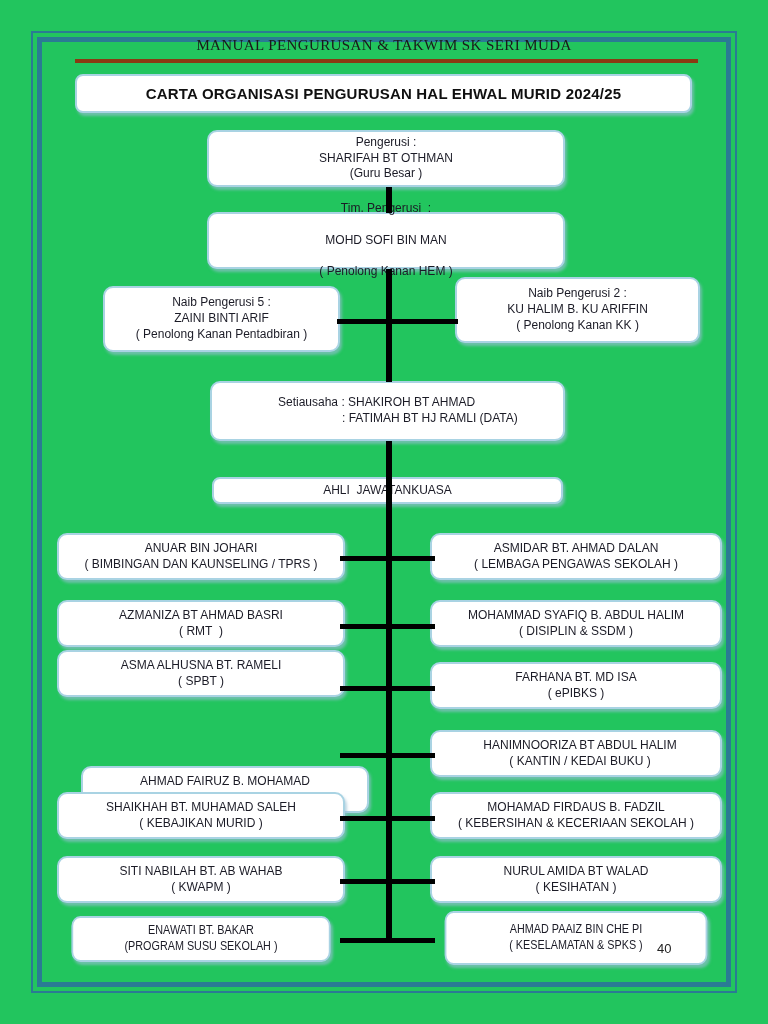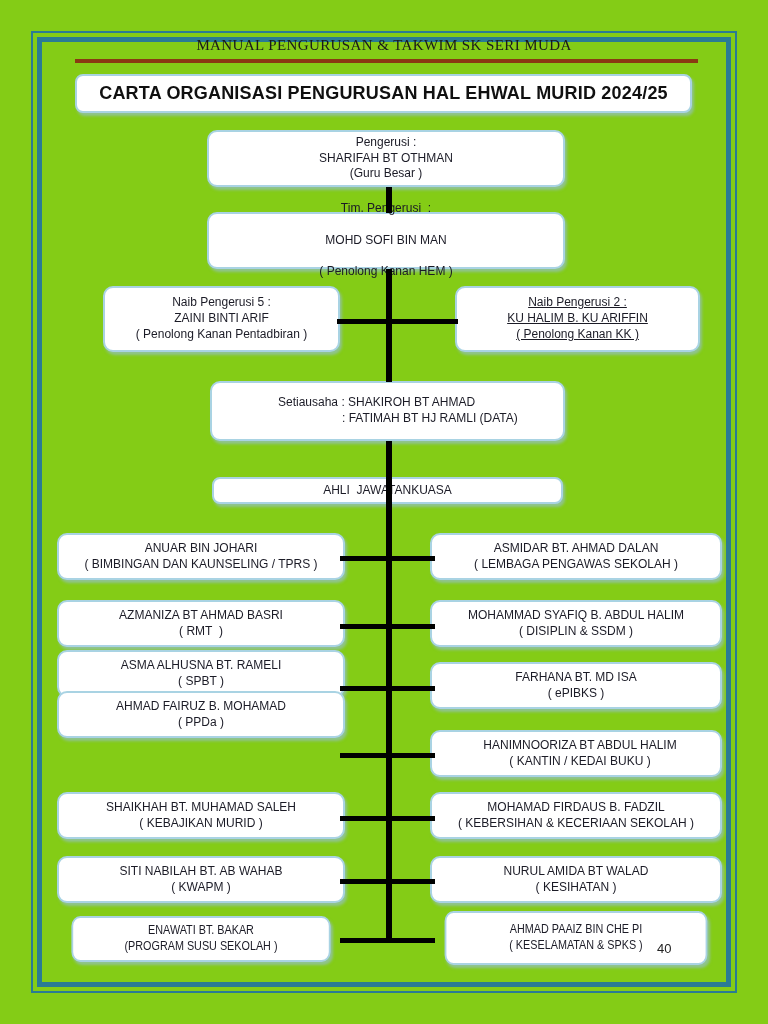--- a/index.html
+++ b/index.html
@@ -1,18 +1,18 @@
 <!DOCTYPE html>
 <html><head>
 <meta charset="utf-8">
 <style>
   * { margin:0; padding:0; box-sizing:border-box; }
   html,body { background:#ffffff; }
   .page {
-    position:relative; width:768px; height:1024px; background:#84cc16;
+    position:relative; width:768px; height:1024px; background:#22c55e;
     font-family:"Liberation Sans", sans-serif; overflow:hidden;
   }
   .frame-outer {
     position:absolute; left:31px; top:31px; right:31px; bottom:31px;
     border:2px solid #2a7b94;
   }
   .frame-inner {
     position:absolute; left:37px; top:37px; right:37px; bottom:37px;
     border:5px solid #2a7b94;
   }
@@ -28,27 +28,27 @@
   .box {
     position:absolute; background:#ffffff;
     border:2px solid #a9d3e3; border-radius:10px;
     box-shadow:2px 3px 3px rgba(150,190,210,0.65);
     display:flex; flex-direction:column; justify-content:center; align-items:center;
     text-align:center; font-size:12px; color:#1b1b26; line-height:1.32; z-index:2;
   }
   .box .line { white-space:pre-wrap; }
   .title-box {
     left:75px; top:74px; width:617px; height:39px;
-    font-size:18px; font-weight:bold; color:#101010; letter-spacing:0.2px;
+    font-size:15px; font-weight:bold; color:#101010; letter-spacing:0.2px;
     border-radius:8px;
   }
   .pengerusi-box  { left:207px; top:130px; width:358px; height:57px; }
   .tim-box        { left:207px; top:212px; width:358px; height:57px;gap:16px; }
   .naib1-box      { left:103px; top:286px; width:237px; height:66px; }
-  .naib2-box      { left:455px; top:286px; width:245px; height:66px;text-decoration:underline; }
+  .naib2-box      { left:455px; top:277px; width:245px; height:66px; }
   .setiausaha-box { left:210px; top:381px; width:355px; height:60px;
                     align-items:flex-start; padding-left:66px; text-align:center; }
   .setiausaha-box .line2 { padding-left:64px; }
   .ajk-box { left:212px; top:477px; width:351px; height:27px; border-radius:8px; z-index:1; }
   .member-left  { left:57px;  width:288px; }
   .member-right { left:430px; width:292px; }
   .narrow { transform:scaleX(0.9); }
   .vline, .hline { position:absolute; background:#000; z-index:5; }
   .page-number {
     position:absolute; left:657px; top:941px; font-size:13px; color:#222; z-index:6;
@@ -119,21 +119,21 @@
     <div class="line">( BIMBINGAN DAN KAUNSELING / TPRS )</div>
   </div>
   <div class="box member-left" style="top:600px; height:47px;">
     <div class="line">AZMANIZA BT AHMAD BASRI</div>
     <div class="line">( RMT  )</div>
   </div>
   <div class="box member-left" style="top:650px; height:47px;">
     <div class="line">ASMA ALHUSNA BT. RAMELI</div>
     <div class="line">( SPBT )</div>
   </div>
-  <div class="box member-left" style="top:691px; height:47px;">
+  <div class="box member-left" style="top:766px; height:47px;margin-left:24px;">
     <div class="line">AHMAD FAIRUZ B. MOHAMAD</div>
     <div class="line">( PPDa )</div>
   </div>
   <div class="box member-left" style="top:792px; height:47px;">
     <div class="line">SHAIKHAH BT. MUHAMAD SALEH</div>
     <div class="line">( KEBAJIKAN MURID )</div>
   </div>
   <div class="box member-left" style="top:856px; height:47px;">
     <div class="line">SITI NABILAH BT. AB WAHAB</div>
     <div class="line">( KWAPM )</div>

